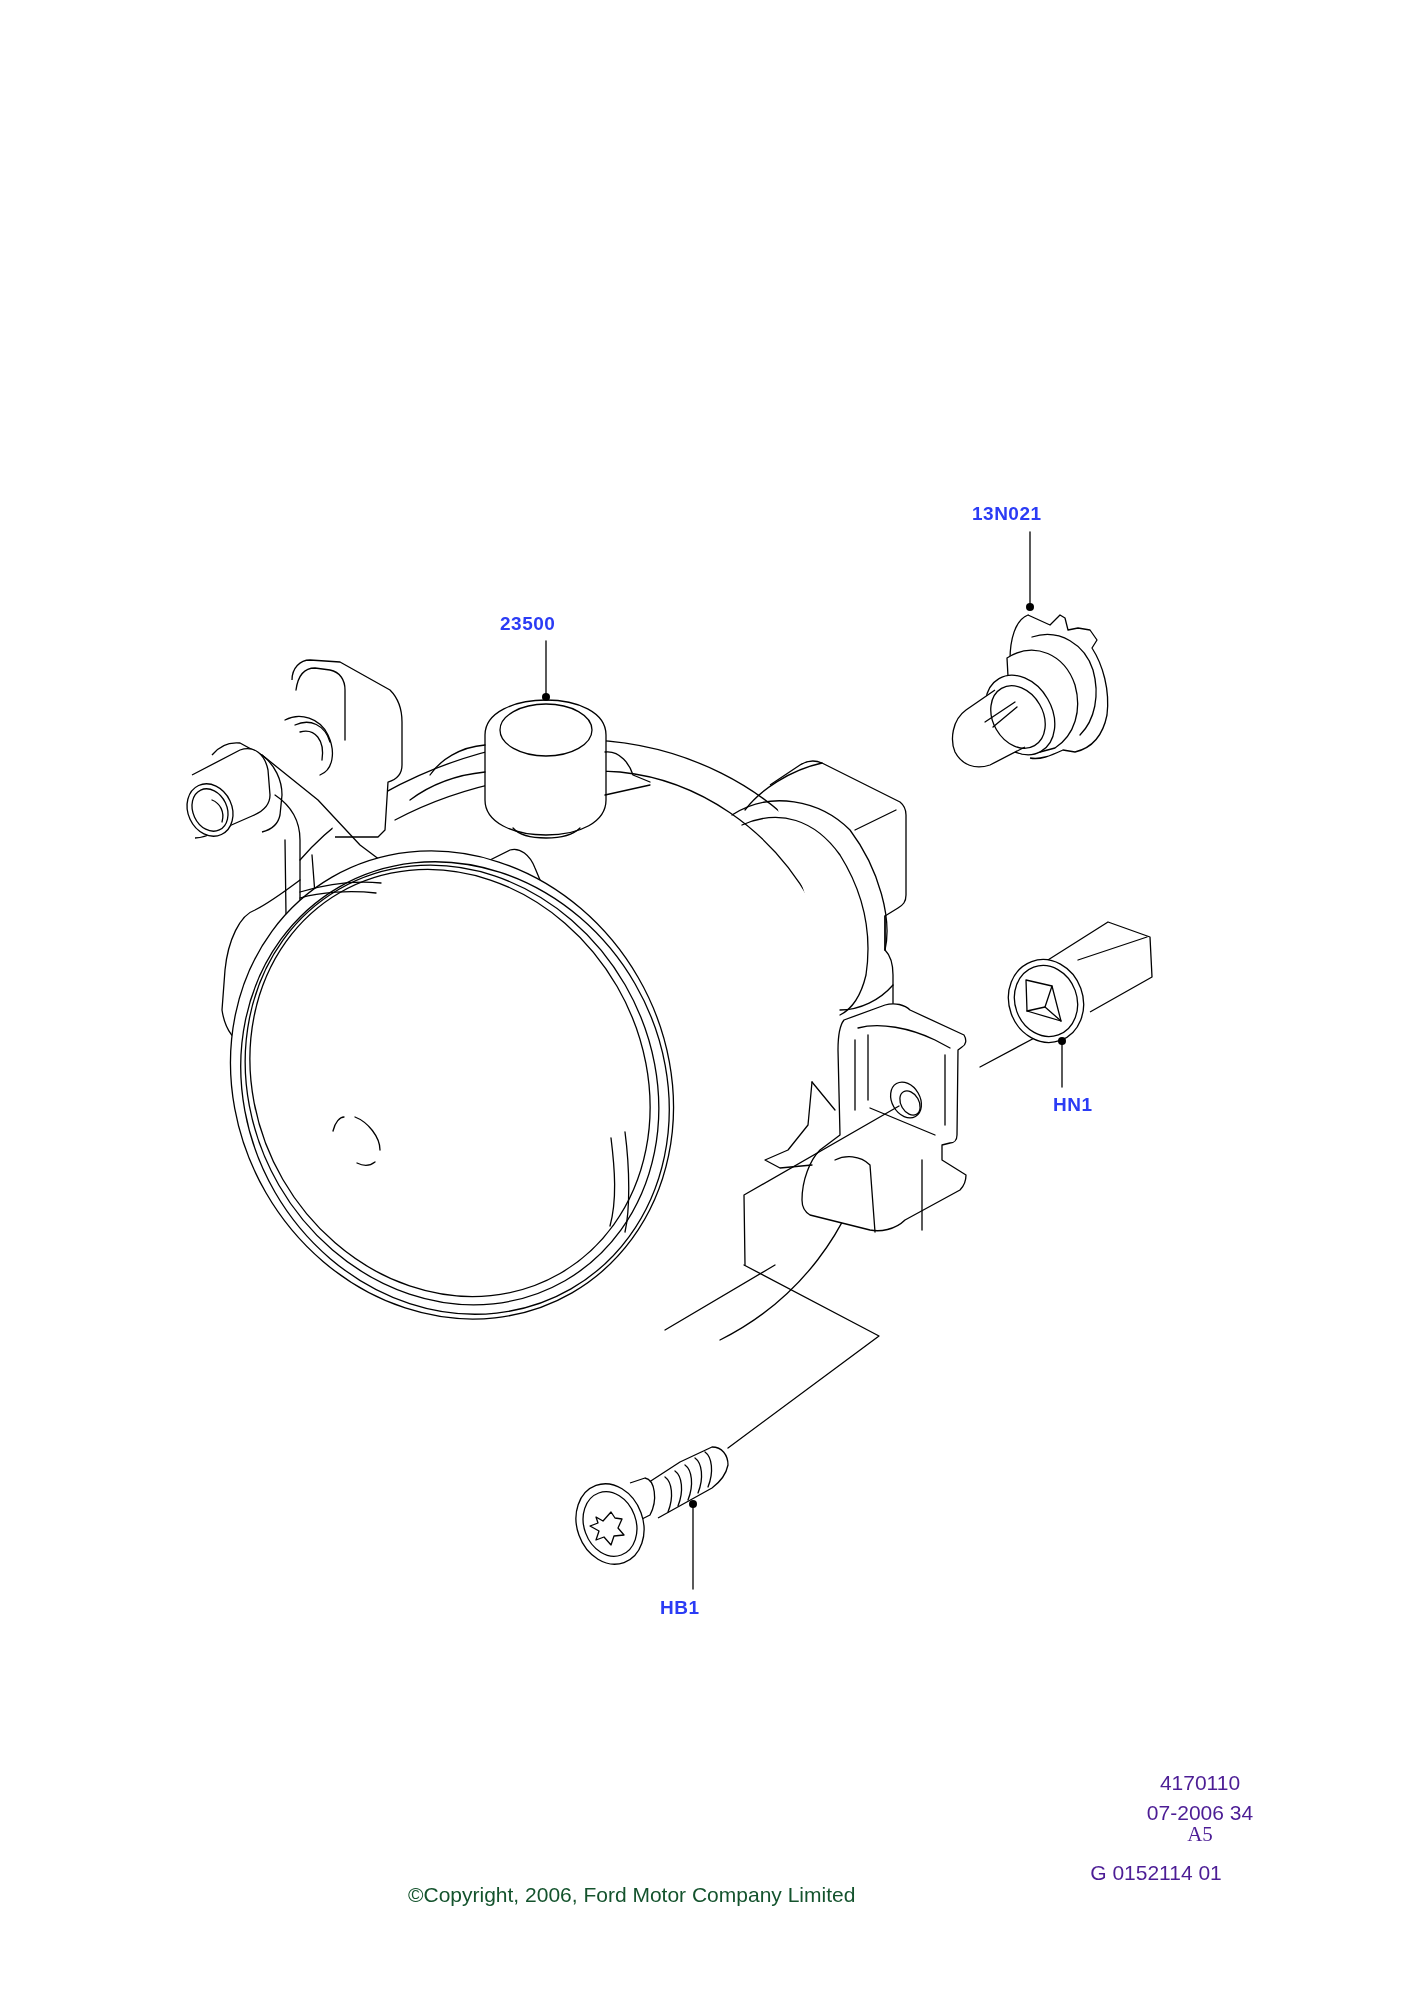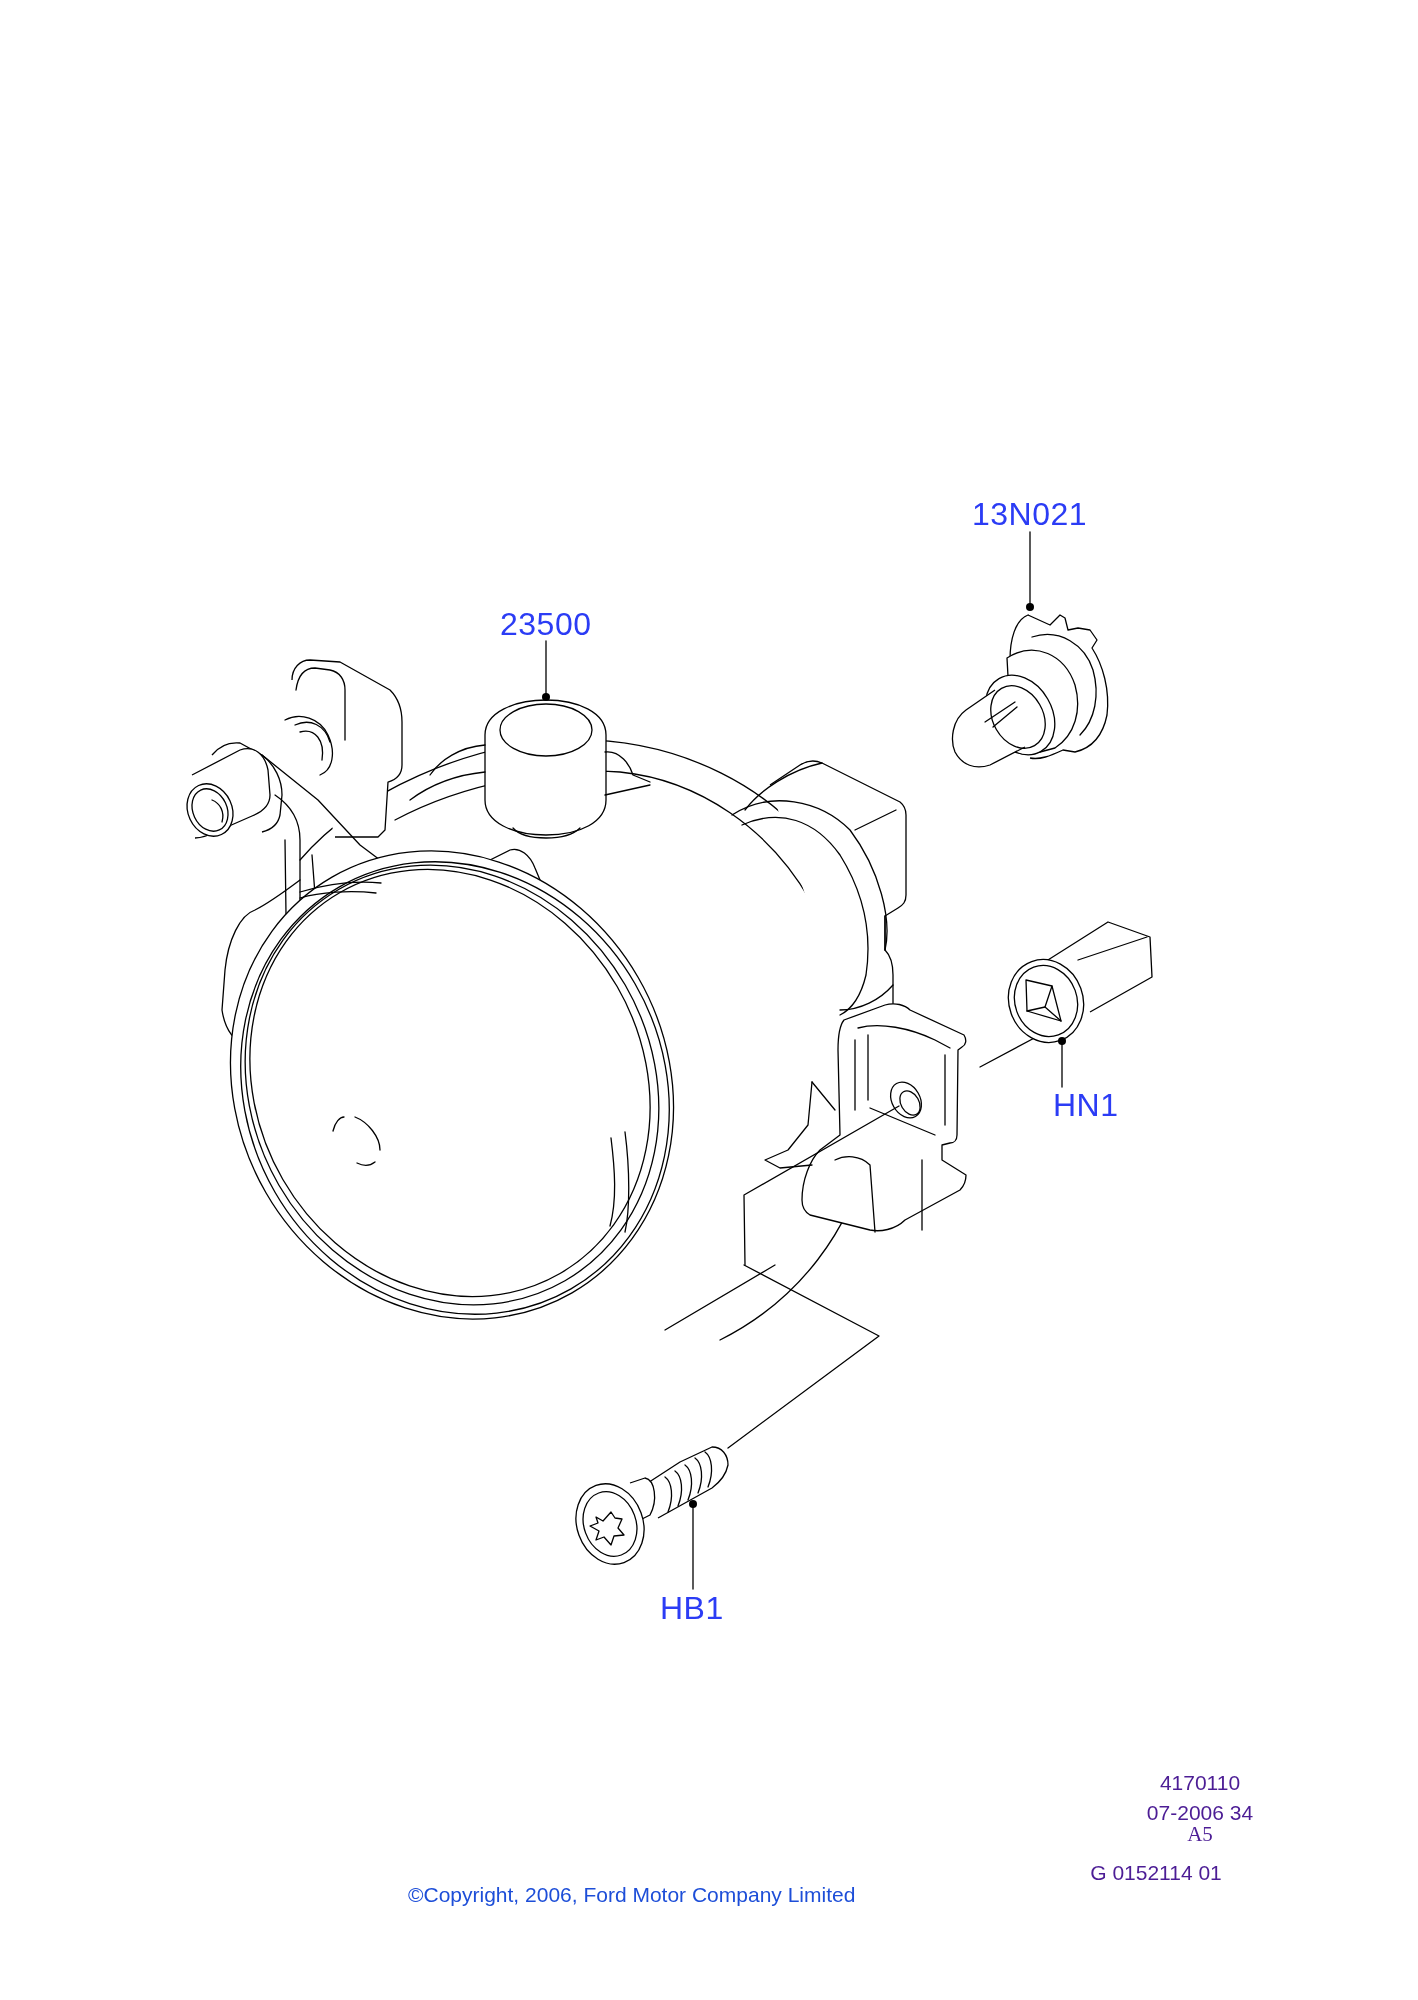--- a/index.html
+++ b/index.html
@@ -1,22 +1,22 @@
 <!DOCTYPE html>
 <html><head>
 <meta charset="utf-8">
 <style>
   html, body { margin: 0; padding: 0; background: #ffffff; }
   body { width: 1418px; height: 2000px; position: relative; overflow: hidden; font-family: "Liberation Sans", sans-serif; }
   #art { position: absolute; left: 0; top: 0; width: 1418px; height: 2000px; }
   .ln { fill: none; stroke: #000; stroke-width: 1.3; stroke-linejoin: round; stroke-linecap: round; }
   .ln-w { fill: #fff; stroke: #000; stroke-width: 1.3; stroke-linejoin: round; }
-  .callout { position: absolute; color: #2b3cf5; font-weight: normal; font-size: 32px; line-height: 30px; white-space: nowrap; letter-spacing: 0.5px; }
+  .callout { position: absolute; color: #2b3cf5; font-weight: bold; font-size: 19px; line-height: 30px; white-space: nowrap; letter-spacing: 0.5px; }
   .meta { position: absolute; color: #4c1d95; font-size: 21px; line-height: 24px; text-align: center; white-space: nowrap; }
-  .copy { position: absolute; color: #1d4ed8; font-size: 21px; line-height: 24px; white-space: nowrap; }
+  .copy { position: absolute; color: #14532d; font-size: 21px; line-height: 24px; white-space: nowrap; }
 </style>
 </head>
 <body>
 
 <svg id="art" viewBox="0 0 1418 2000" xmlns="http://www.w3.org/2000/svg">
 
   <g>
 
     <path class="ln" d="M300,860 C360,790 470,745 560,740 C680,735 780,790 830,870 C880,950 895,1050 870,1150 C850,1230 800,1300 720,1340"></path>
     <path class="ln" d="M395,820 C470,780 560,768 620,772 C700,780 770,830 810,900 C850,975 865,1060 845,1150"></path>

